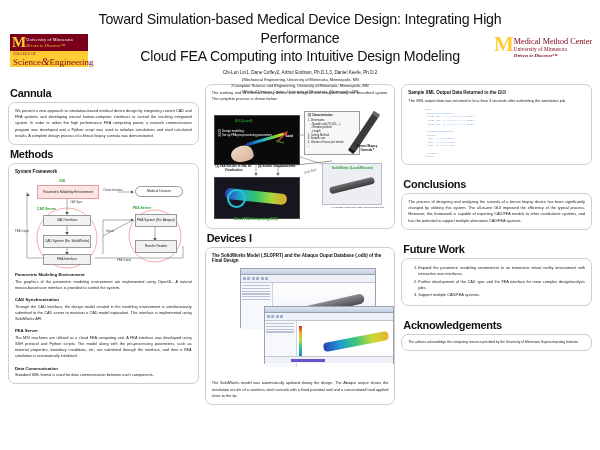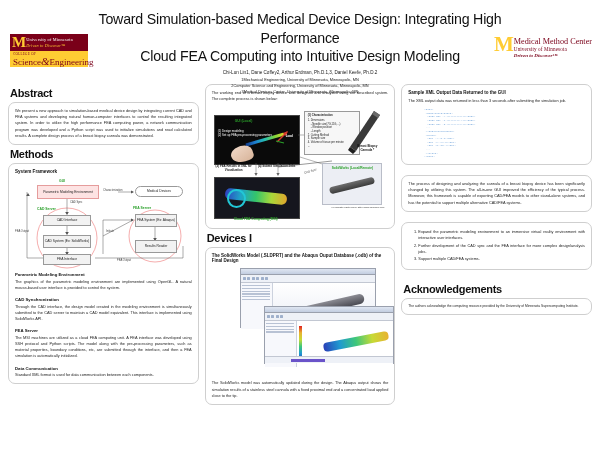--- a/index.html
+++ b/index.html
@@ -446,21 +446,21 @@
         <span class="mdc-l2" style="display:block">University of Minnesota</span>
         <span class="mdc-l3" style="display:block">Driven to Discover™</span>
       </span>
     </div>
   </div>
 
   <div class="cols">
 
     <div class="col">
 
-      <div class="sec-title">Abstract</div>
+      <div class="sec-title">Cannula</div>
       <div class="card">
         <div class="body-text">We present a new approach to simulation-based medical device design by integrating current CAD and FEA systems and developing natural human-computer interfaces to control the resulting integrated system. In order to utilize the high performance FEA computing power, a network communication program was developed and a Python script was used to initialize simulations and read calculated results. A complete design process of a breast biopsy cannula was demonstrated.</div>
       </div>
 
       <div class="sec-title">Methods</div>
       <div class="card">
         <div class="framework-label">System Framework</div>
 
         <div class="diagram">
           <svg width="180" height="96" viewBox="0 0 180 96">
@@ -678,26 +678,28 @@
   &lt;Nbr='1'&gt;0.0&lt;/Nbr&gt;
   &lt;Nbr='2'&gt;12.6&lt;/Nbr&gt;
   &lt;Nbr='3'&gt;25.1&lt;/Nbr&gt;
  ...
  &lt;/Mises&gt;
 &lt;/Data&gt;</div>
       </div>
 
       <div class="spacer-10"></div>
 
+      <div class="sec-title">Conclusions</div>
       <div class="card">
         <div class="body-text">The process of designing and analyzing the cannula of a breast biopsy device has been significantly changed by utilizing this system. The all-in-one GUI improved the efficiency of the typical process. Moreover, this framework is capable of exporting CAD/FEA models to other stand-alone systems, and has the potential to support multiple alternative CAD/FEA systems.</div>
       </div>
 
       <div class="spacer-10"></div>
 
+      <div class="sec-title">Future Work</div>
       <div class="card">
         <ol class="fw">
           <li>Expand the parametric modeling environment to an immersive virtual reality environment with interactive user interfaces.</li>
           <li>Further development of the CAD sync and the FEA interface for more complex design/analysis jobs.</li>
           <li>Support multiple CAD/FEA systems.</li>
         </ol>
       </div>
 
       <div class="spacer-10"></div>
 

